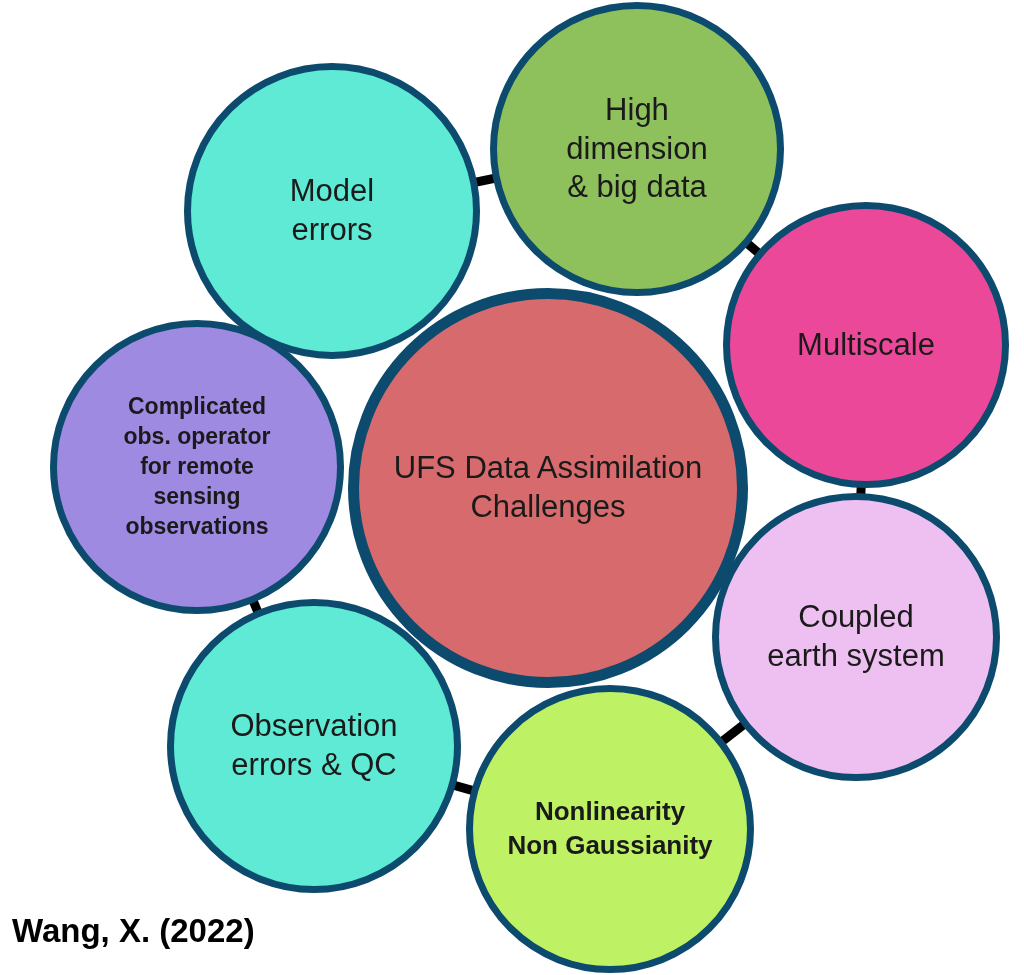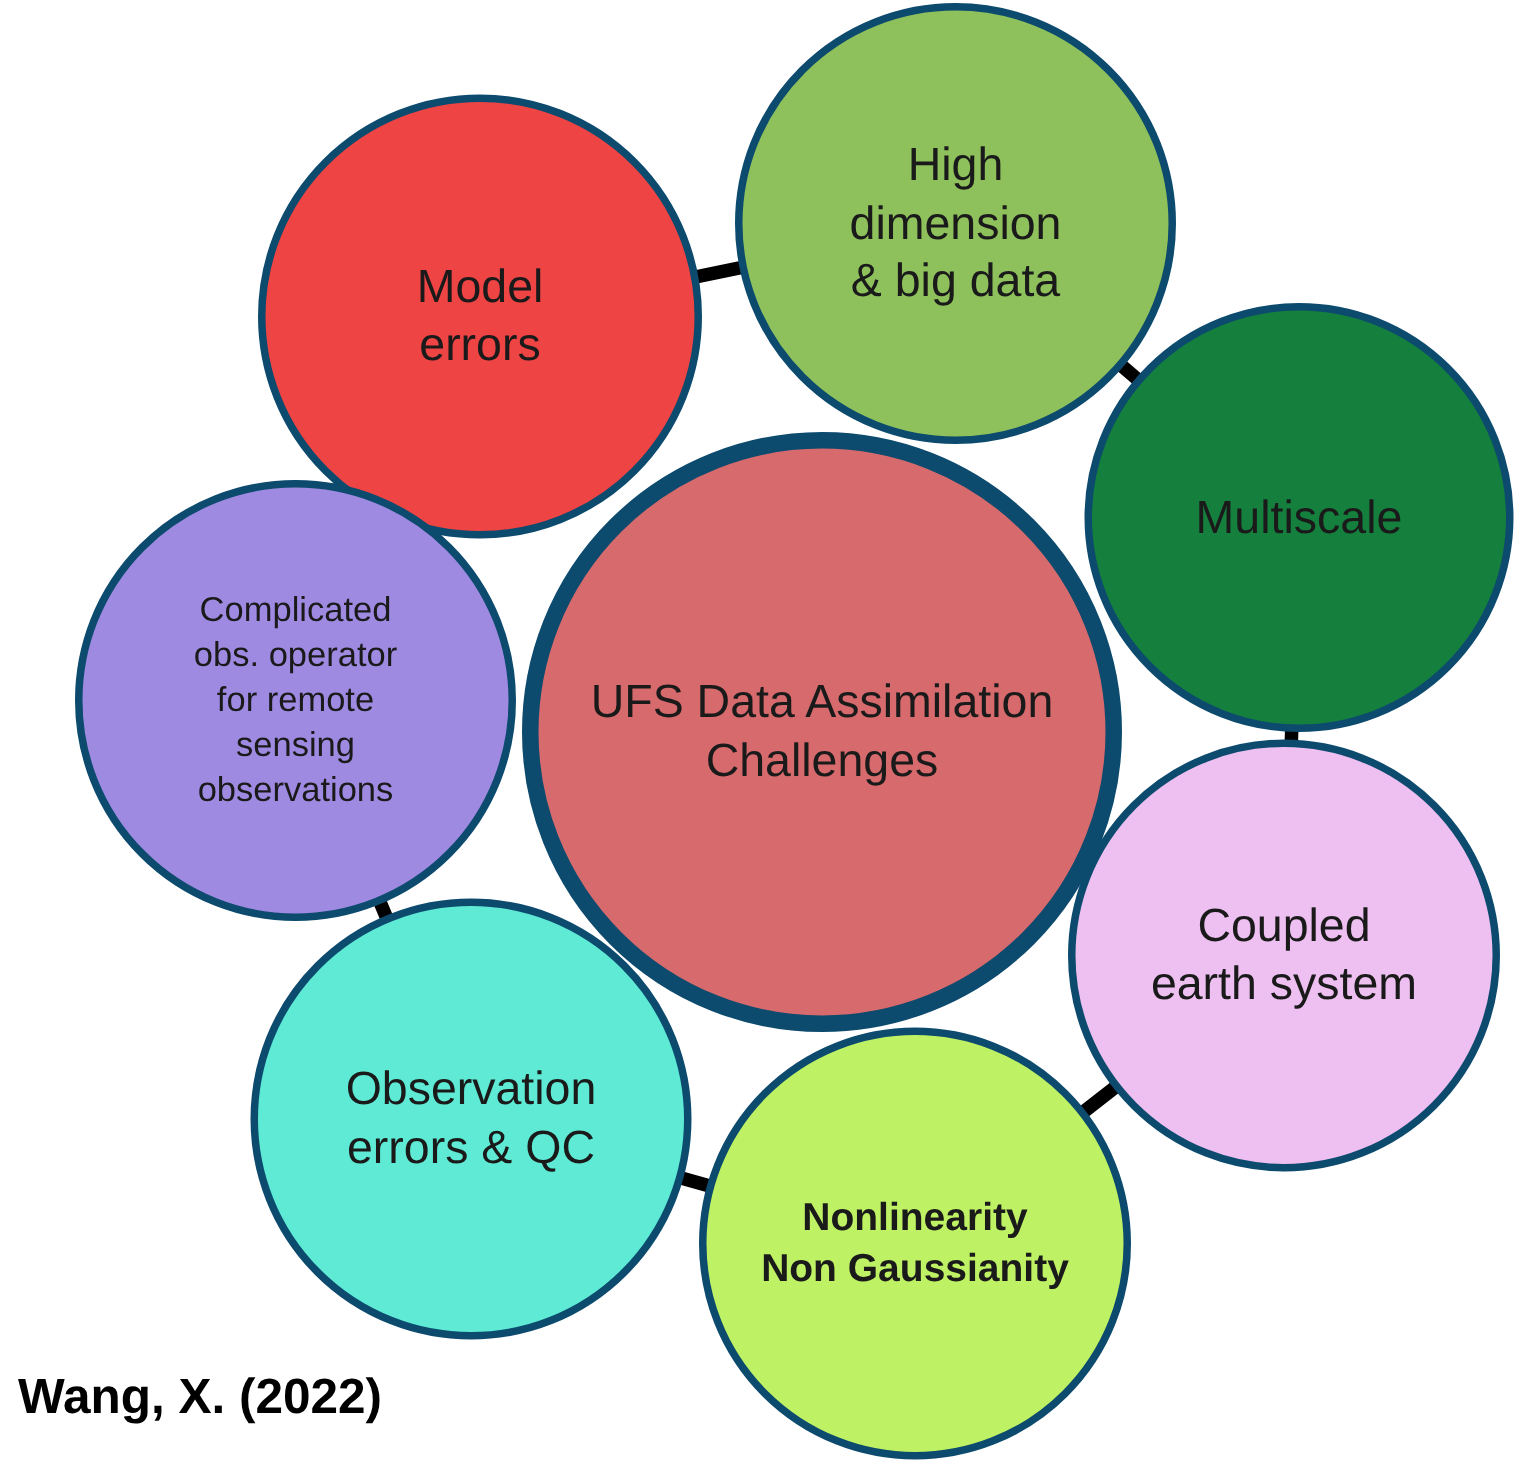--- a/index.html
+++ b/index.html
@@ -17,56 +17,56 @@
     left: 0; top: 0;
     width: 1024px; height: 975px;
   }
   .connectors line {
     stroke: #000000;
     stroke-width: 9;
   }
   .node {
     position: absolute;
     border-radius: 50%;
-    border: 5px solid #0c4a6e;
+    border: 7px solid #0c4a6e;
     display: flex;
     align-items: center;
     justify-content: center;
     text-align: center;
   }
   .node-label {
     white-space: pre-line;
     color: #1a1a1a;
     line-height: 1.25;
     font-size: 31px;
   }
   
   .node-center {
     left: 348px; top: 288px; width: 400px; height: 400px;
     border-width: 11px;
     background: #d66a6c;
     align-items: center;
   }
   
-  .node-model-errors   { left: 172px; top:  63px; width: 296px; height: 296px; background: #ef4444; }
+  .node-model-errors   { left: 184px; top:  63px; width: 296px; height: 296px; background: #5eead4; }
   .node-high-dimension { left: 490px; top:   2px; width: 294px; height: 294px; background: #8ec05c; }
-  .node-multiscale     { left: 723px; top: 202px; width: 286px; height: 286px; background: #15803d; }
+  .node-multiscale     { left: 723px; top: 202px; width: 286px; height: 286px; background: #ec4899; }
   .node-coupled        { left: 712px; top: 493px; width: 288px; height: 288px; background: #eec0f1; }
   .node-nonlinearity   { left: 466px; top: 685px; width: 288px; height: 288px; background: #bef264; }
   .node-observation    { left: 167px; top: 599px; width: 294px; height: 294px; background: #5eead4; }
   .node-complicated    { left:  50px; top: 320px; width: 294px; height: 294px; background: #9f8ae2; }
 
   .label-small {
     font-size: 26px;
     font-weight: 700;
     line-height: 1.3;
   }
   .label-xsmall {
     font-size: 23px;
-    font-weight: 400;
+    font-weight: 700;
     line-height: 1.3;
   }
   .citation {
     position: absolute;
     left: 12px;
     top: 912px;
     font-size: 33px;
     font-weight: 700;
     color: #000000;
     letter-spacing: 0px;

